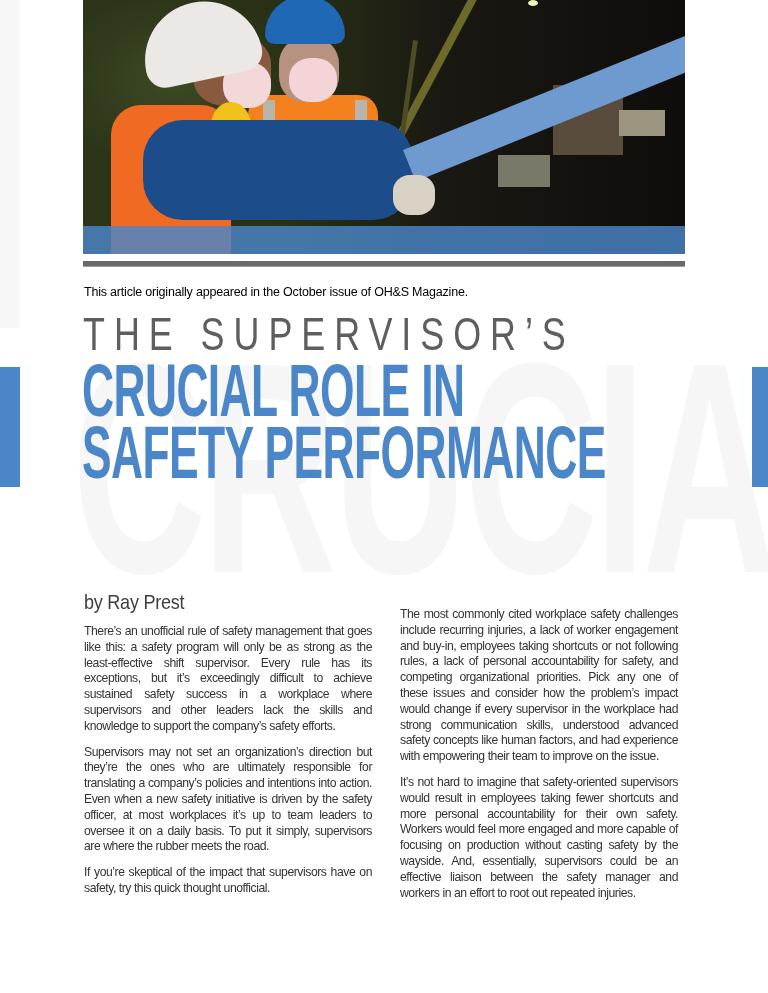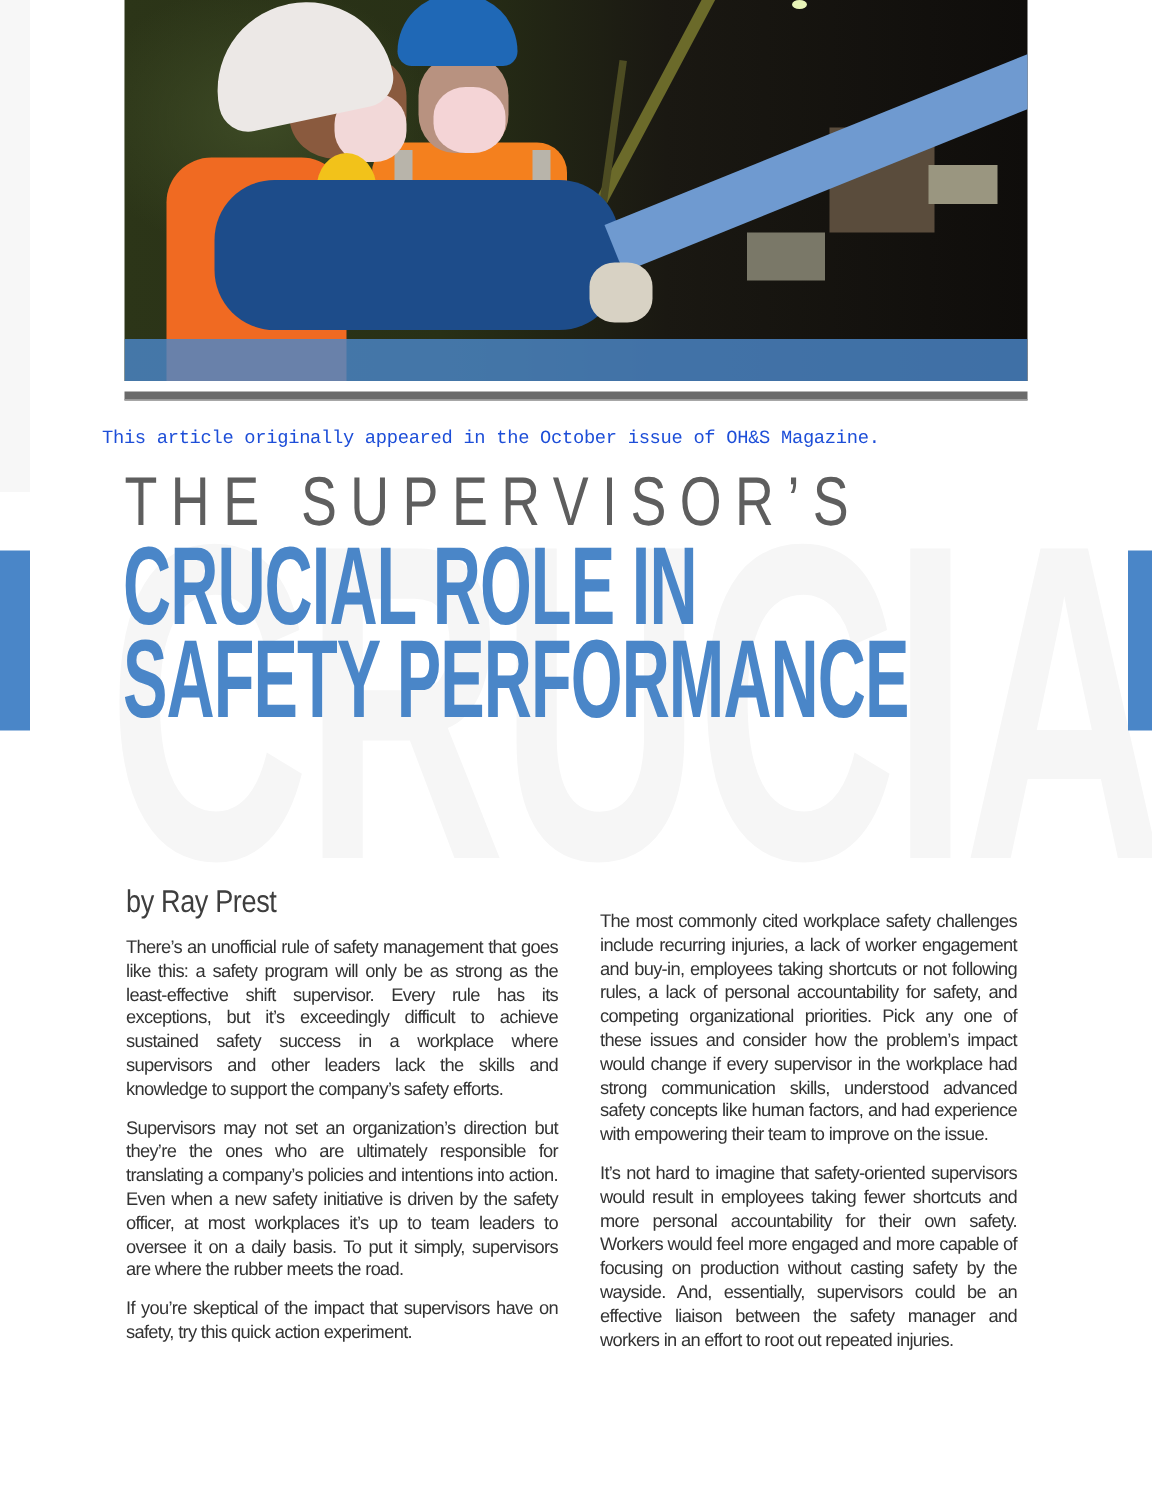--- a/index.html
+++ b/index.html
@@ -43,22 +43,22 @@
   .photo .arm { position: absolute; left: 60px; top: 120px; width: 270px; height: 100px; border-radius: 40px; background: #1d4c8a; }
   .photo .glove { position: absolute; left: 310px; top: 175px; width: 42px; height: 40px; border-radius: 40%; background: #d8d2c4; }
   .photo .rail { position: absolute; left: 320px; top: 150px; width: 330px; height: 34px; background: #6f9ad0; transform: rotate(-22deg); transform-origin: left top; }
   .photo .block1 { position: absolute; left: 415px; top: 155px; width: 52px; height: 32px; background: #7a7868; }
   .photo .block2 { position: absolute; left: 536px; top: 110px; width: 46px; height: 26px; background: #9a9680; }
   .photo .band { position: absolute; left: 0; top: 226px; width: 602px; height: 28px; background: rgba(74, 134, 200, 0.82); }
 
   .rule { position: absolute; left: 83px; top: 261px; width: 602px; height: 6px; background: #6a6a6a; border-bottom: 1px solid #9a9a9a; }
 
   .caption {
-    position: absolute; left: 68px; top: 285px;
-    font-family: Liberation Mono, monospace; font-size: 12.5px; color: #1d4ed8; letter-spacing: -0.2px;
+    position: absolute; left: 84px; top: 285px;
+    font-family: Liberation Sans, sans-serif; font-size: 12.5px; color: #000000; letter-spacing: -0.2px;
     z-index: 2;
   }
 
   .kicker {
     position: absolute; left: 83px; top: 311px;
     font-family: "Liberation Sans", sans-serif; font-size: 46px; font-weight: 400;
     color: #5e5e5e; letter-spacing: 11.5px; line-height: 1;
     transform: scaleX(0.78); transform-origin: left top; white-space: nowrap; z-index: 2;
   }
   .headline {
@@ -122,19 +122,19 @@
 <div class="headline">
   <div>CRUCIAL ROLE IN</div>
   <div>SAFETY PERFORMANCE</div>
 </div>
 
 <div class="byline">by Ray Prest</div>
 
 <div class="col col-left">
   <p>There’s an unofficial rule of safety management that goes like this: a safety program will only be as strong as the least-effective shift supervisor. Every rule has its exceptions, but it’s exceedingly difficult to achieve sustained safety success in a workplace where supervisors and other leaders lack the skills and knowledge to support the company’s safety efforts.</p>
   <p>Supervisors may not set an organization’s direction but they’re the ones who are ultimately responsible for translating a company’s policies and intentions into action. Even when a new safety initiative is driven by the safety officer, at most workplaces it’s up to team leaders to oversee it on a daily basis. To put it simply, supervisors are where the rubber meets the road.</p>
-  <p>If you’re skeptical of the impact that supervisors have on safety, try this quick action experiment.</p>
+  <p>If you’re skeptical of the impact that supervisors have on safety, try this quick thought unofficial.</p>
 </div>
 
 <div class="col col-right">
   <p>The most commonly cited workplace safety challenges include recurring injuries, a lack of worker engagement and buy-in, employees taking shortcuts or not following rules, a lack of personal accountability for safety, and competing organizational priorities. Pick any one of these issues and consider how the problem’s impact would change if every supervisor in the workplace had strong communication skills, understood advanced safety concepts like human factors, and had experience with empowering their team to improve on the issue.</p>
   <p>It’s not hard to imagine that safety-oriented supervisors would result in employees taking fewer shortcuts and more personal accountability for their own safety. Workers would feel more engaged and more capable of focusing on production without casting safety by the wayside. And, essentially, supervisors could be an effective liaison between the safety manager and workers in an effort to root out repeated injuries.</p>
 </div>
 
 </body></html>

